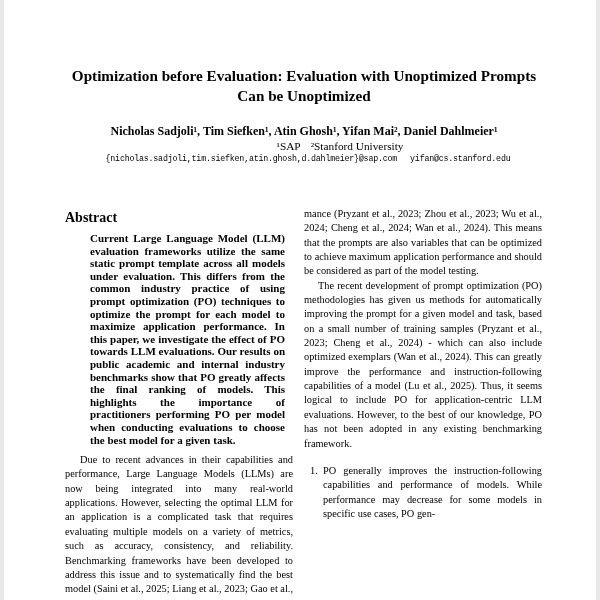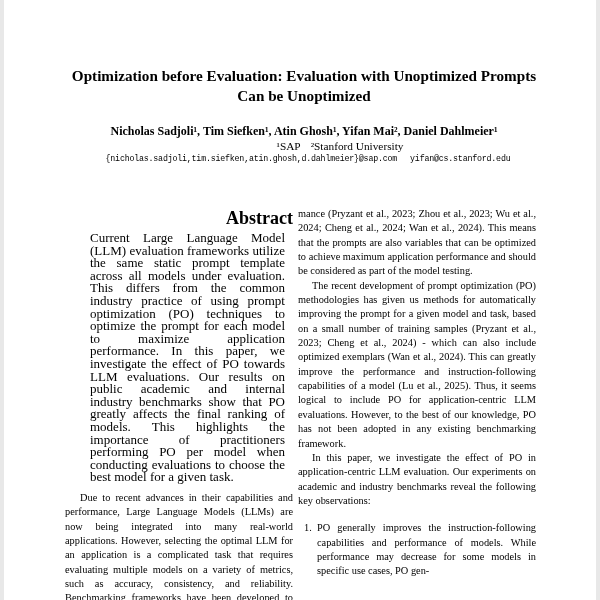--- a/index.html
+++ b/index.html
@@ -44,33 +44,34 @@
     font-size: 8.3px;
     letter-spacing: -0.2px;
   }
   .email-group { margin-right: 13px; }
   .col-left {
     position: absolute;
     left: 61px; top: 211px; width: 228px;
   }
   .col-right {
     position: absolute;
-    left: 294px; top: 207px; width: 238px;
+    left: 300px; top: 207px; width: 238px;
   }
   .abstract-heading {
-    text-align: right;
+    text-align: left;
     font-weight: bold;
-    font-size: 18px;
+    font-size: 14px;
     line-height: 14px;
   }
   .abstract-body {
     margin: 7px 8px 0 25px;
-    font-size: 13px;
+    font-size: 11px;
     line-height: 12.6px;
     text-align: justify;
+    font-weight: bold;
   }
   .section-heading {
     margin-top: 8px;
     font-size: 12.2px;
     font-weight: bold;
     line-height: 14px;
   }
   .section-number { display: inline-block; margin-right: 13px; }
   .body-para {
     margin: 0;
@@ -117,21 +118,20 @@
 
   <div class="col-left">
     <div class="abstract-heading">Abstract</div>
     <p class="abstract-body">Current Large Language Model (LLM) evaluation frameworks utilize the same static prompt template across all models under evaluation. This differs from the common industry practice of using prompt optimization (PO) techniques to optimize the prompt for each model to maximize application performance. In this paper, we investigate the effect of PO towards LLM evaluations. Our results on public academic and internal industry benchmarks show that PO greatly affects the final ranking of models. This highlights the importance of practitioners performing PO per model when conducting evaluations to choose the best model for a given task.</p>
     <p class="body-para">Due to recent advances in their capabilities and performance, Large Language Models (LLMs) are now being integrated into many real-world applications. However, selecting the optimal LLM for an application is a complicated task that requires evaluating multiple models on a variety of metrics, such as accuracy, consistency, and reliability. Benchmarking frameworks have been developed to address this issue and to systematically find the best model (Saini et al., 2025; Liang et al., 2023; Gao et al., 2024). However, these benchmarks share the common limitation of using a static prompt tem-</p>
   </div>
 
   <div class="col-right">
     <p class="body-para para-continuation">mance (Pryzant et al., 2023; Zhou et al., 2023; Wu et al., 2024; Cheng et al., 2024; Wan et al., 2024). This means that the prompts are also variables that can be optimized to achieve maximum application performance and should be considered as part of the model testing.</p>
     <p class="body-para para-indent">The recent development of prompt optimization (PO) methodologies has given us methods for automatically improving the prompt for a given model and task, based on a small number of training samples (Pryzant et al., 2023; Cheng et al., 2024) - which can also include optimized exemplars (Wan et al., 2024). This can greatly improve the performance and instruction-following capabilities of a model (Lu et al., 2025). Thus, it seems logical to include PO for application-centric LLM evaluations. However, to the best of our knowledge, PO has not been adopted in any existing benchmarking framework.</p>
-    <p class="body-para para-indent">In this paper, we investigate the effect of PO in application-centric LLM evaluation. Our experiments on academic and industry benchmarks reveal the following key observations:</p>
     <ol class="observations-list">
       <li class="list-item">
         <span class="list-number">1.</span><span>PO generally improves the instruction-following capabilities and performance of models. While performance may decrease for some models in specific use cases, PO gen-</span>
       </li>
     </ol>
   </div>
 
 </div>
 
 </body></html>

